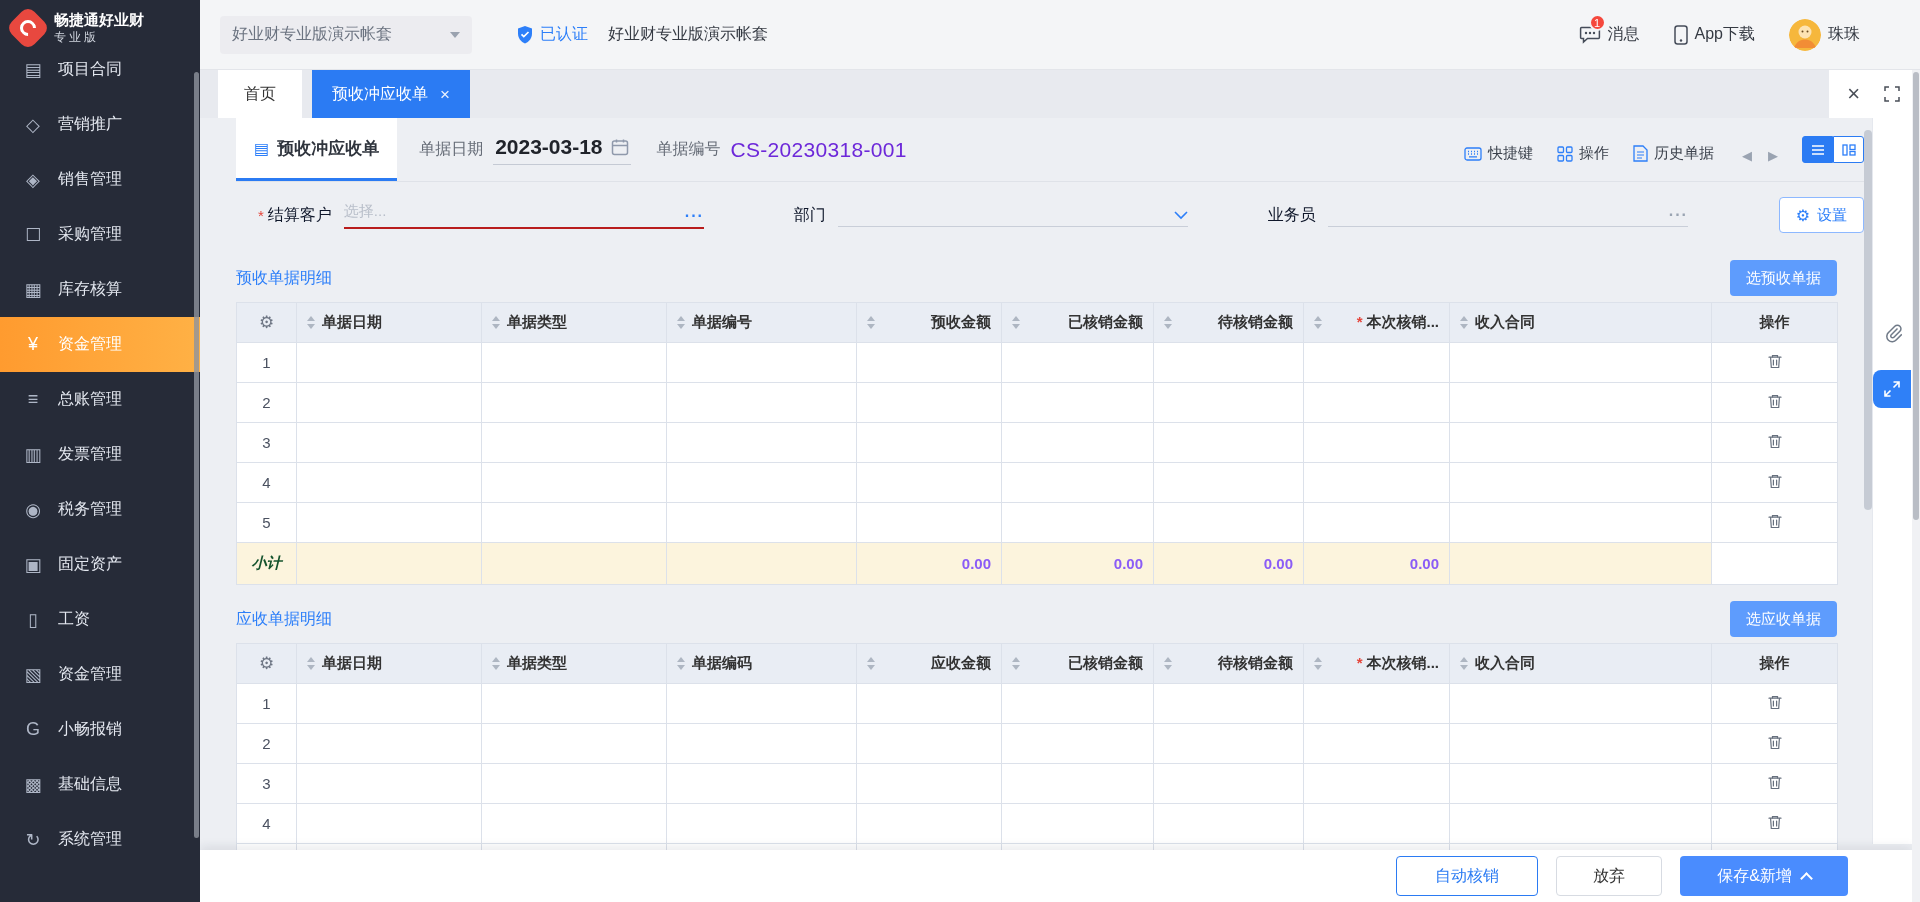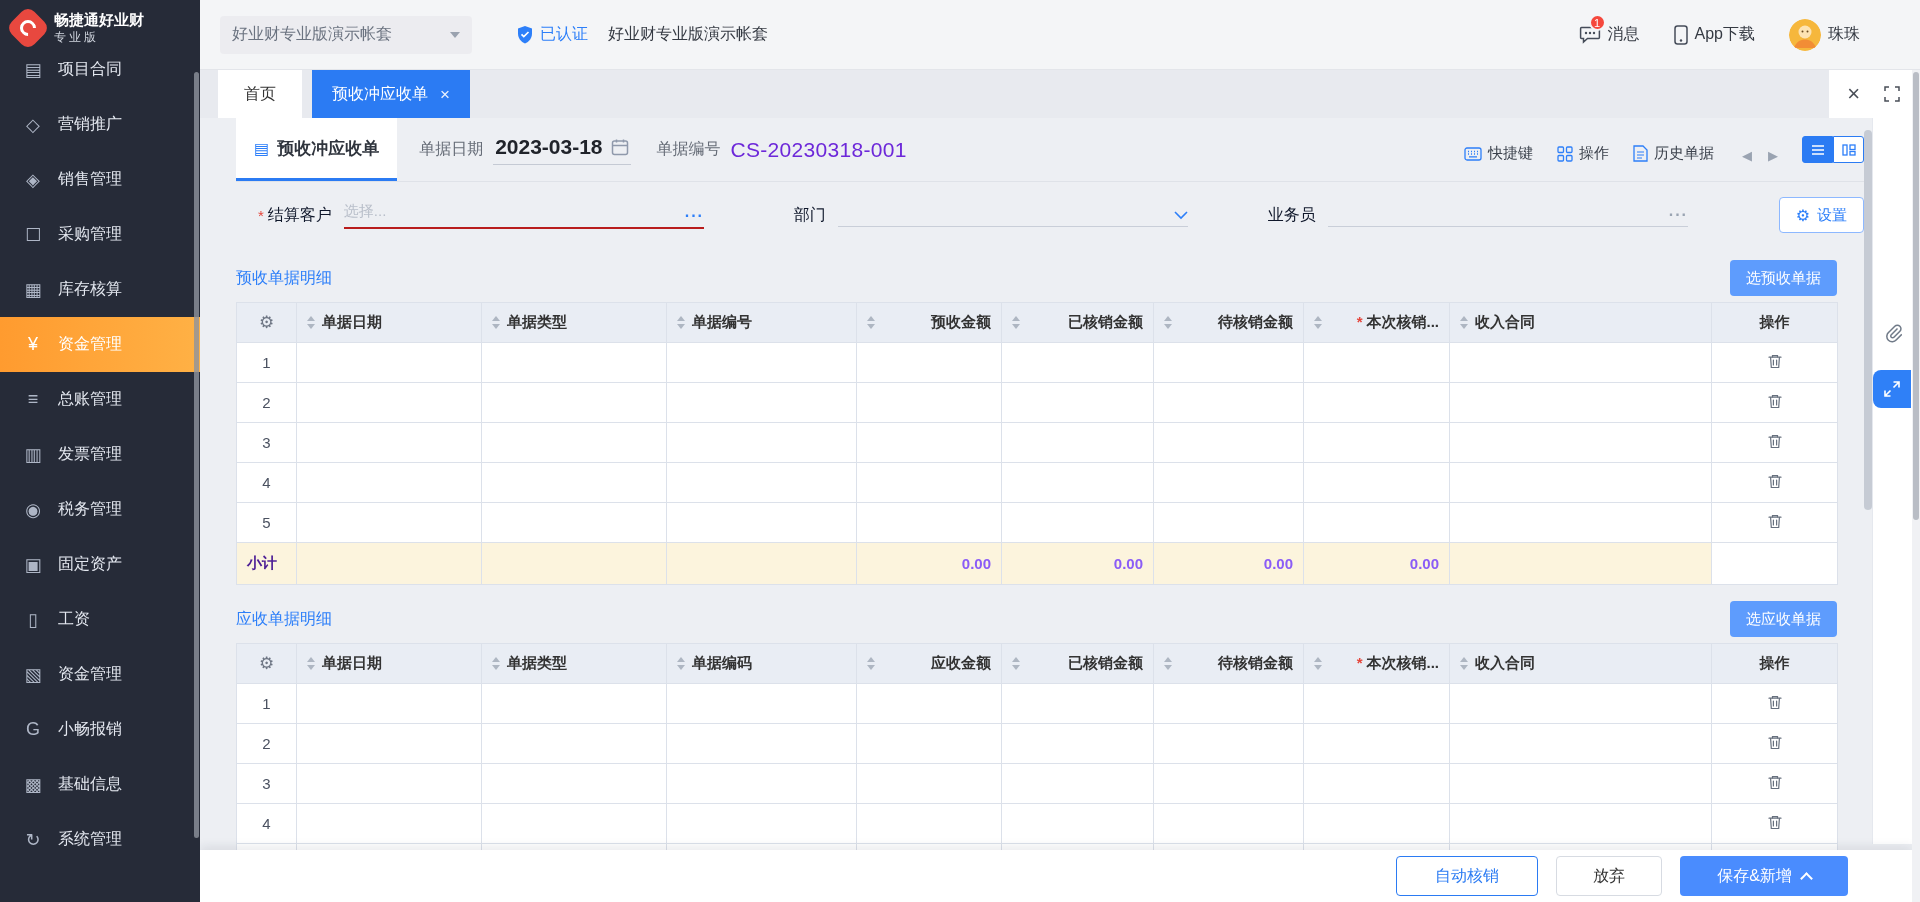--- a/index.html
+++ b/index.html
@@ -95,21 +95,21 @@
   .hwrap.op { justify-content:center; }
   .sort { display:inline-flex; flex-direction:column; cursor:pointer; }
   .sort i { display:block; width:0; height:0; border-left:4px solid transparent; border-right:4px solid transparent; }
   .sort .up { border-bottom:5px solid #aeb6c2; margin-bottom:3px; }
   .sort .dn { border-top:5px solid #aeb6c2; }
   td.num { text-align:center; color:#4a5160; }
   td.r { text-align:right; }
   td.op { text-align:center; }
   .trash { cursor:pointer; display:inline-block; vertical-align:middle; }
   tr.sub td { background:#fcf4dd; font-weight:bold; height:42px; }
-  tr.sub td.sublabel { text-align:left; color:#4c1d95; }
+  tr.sub td.sublabel { text-align:center; color:#14532d;font-style:italic; }
   tr.sub td.subval { color:#8b5cf6; }
   tr.sub td.opwhite { background:#fff; }
 
   
   .right-rail { position:absolute; top:0; bottom:58px; right:8px; width:40px; background:#fff; border-left:1px solid #e5e8ee; z-index:5; }
   .clip-btn { position:absolute; top:205px; left:50%; transform:translateX(-50%); cursor:pointer; }
   .expand-btn { position:absolute; top:252px; right:1px; width:38px; height:38px; background:#2f80f7; border-radius:8px 0 0 8px; display:flex; align-items:center; justify-content:center; cursor:pointer; }
   .content-scroll { position:absolute; top:4px; bottom:64px; right:48px; width:8px; z-index:4; }
   .content-scroll .thumb { width:8px; height:380px; margin-top:8px; background:#c6cbd4; border-radius:4px; }
   .bottom-bar { position:absolute; left:0; right:8px; bottom:0; height:52px; background:#fff; box-shadow:0 -3px 10px rgba(30,40,60,.10); display:flex; align-items:center; justify-content:flex-end; gap:18px; padding-right:64px; z-index:6; }

